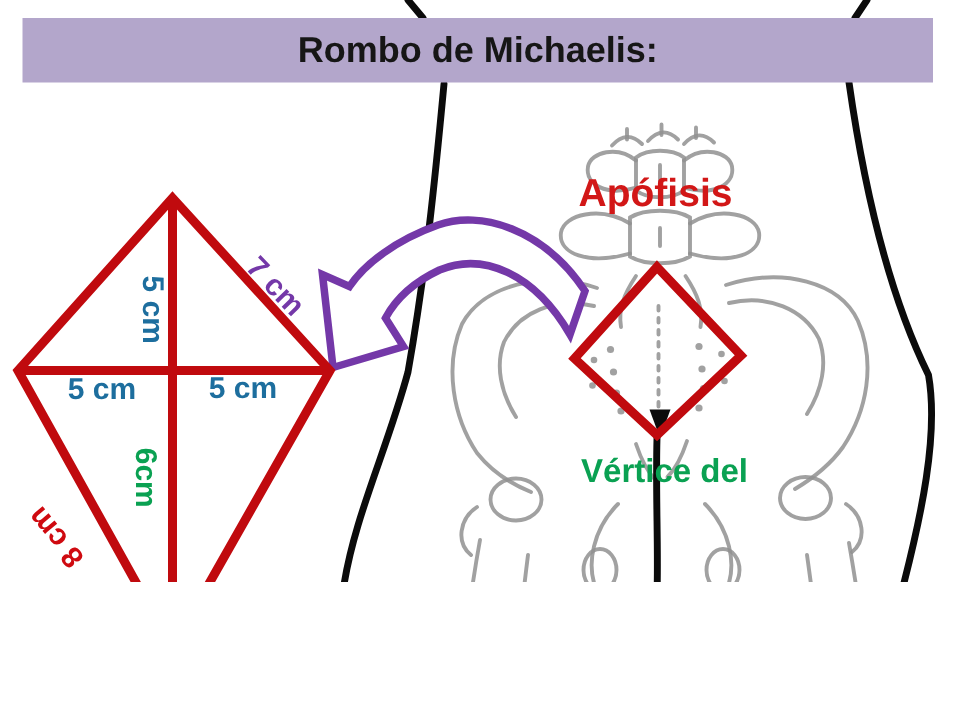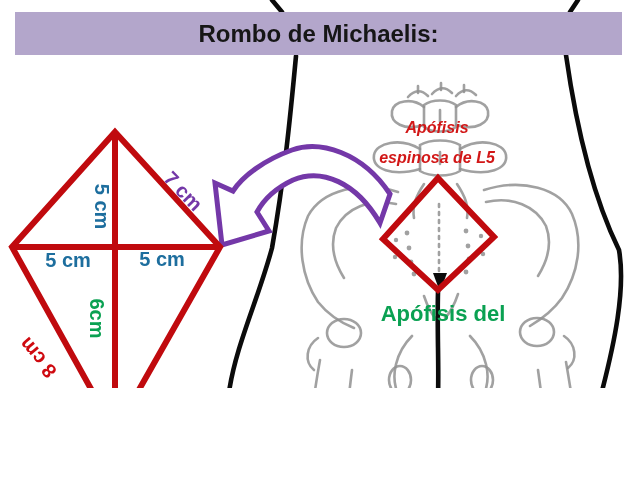--- a/index.html
+++ b/index.html
@@ -24,21 +24,21 @@
   .teal{color:var(--label-teal);font-size:20px;}
   .green{color:var(--label-green);font-size:20px;}
   .purple{color:var(--label-purple);font-size:20px;}
   .redtxt{color:var(--label-red);font-size:20px;}
   #lbl-5-vertical{left:41px;top:195px;width:120px;transform:rotate(90deg);}
   #lbl-7-edge{left:123px;top:180px;width:120px;transform:rotate(46deg);}
   #lbl-5-left{left:8px;top:249px;width:120px;}
   #lbl-5-right{left:102px;top:248px;width:120px;}
   #lbl-6-vertical{left:36px;top:307px;width:120px;transform:rotate(90deg);}
   #lbl-8-edge{left:-22px;top:346px;width:120px;transform:rotate(-130deg);}
-  #lbl-l5{left:317px;top:113px;width:240px;font-size:16px;line-height:30px;color:var(--anatomy-red);font-style:italic;}
+  #lbl-l5{left:317px;top:113px;width:240px;font-size:26px;line-height:30px;color:var(--anatomy-red);}
   #lbl-eips{left:491px;top:227px;width:100px;font-size:23px;color:var(--eips-blue);}
   #lbl-gluteo{left:323px;top:299px;width:240px;font-size:22px;line-height:30px;color:var(--gluteal-green);}
 </style>
 </head>
 <body>
 
 <div id="stage">
 
   <svg id="art" width="638" height="479" viewBox="0 0 638 479">
 
@@ -120,19 +120,18 @@
 
   <div class="lbl teal" id="lbl-5-vertical">5 cm</div>
   <div class="lbl purple" id="lbl-7-edge">7 cm</div>
   <div class="lbl teal" id="lbl-5-left">5 cm</div>
   <div class="lbl teal" id="lbl-5-right">5 cm</div>
   <div class="lbl green" id="lbl-6-vertical">6cm</div>
   <div class="lbl redtxt" id="lbl-8-edge">8 cm</div>
 
   <div class="lbl" id="lbl-l5">
     <span>Apófisis</span><br>
-    <span>espinosa de L5</span>
   </div>
   <div class="lbl" id="lbl-gluteo">
-    <span>Apófisis del</span><br>
+    <span>Vértice del</span><br>
     <br>
   </div>
 </div>
 
 </body></html>

